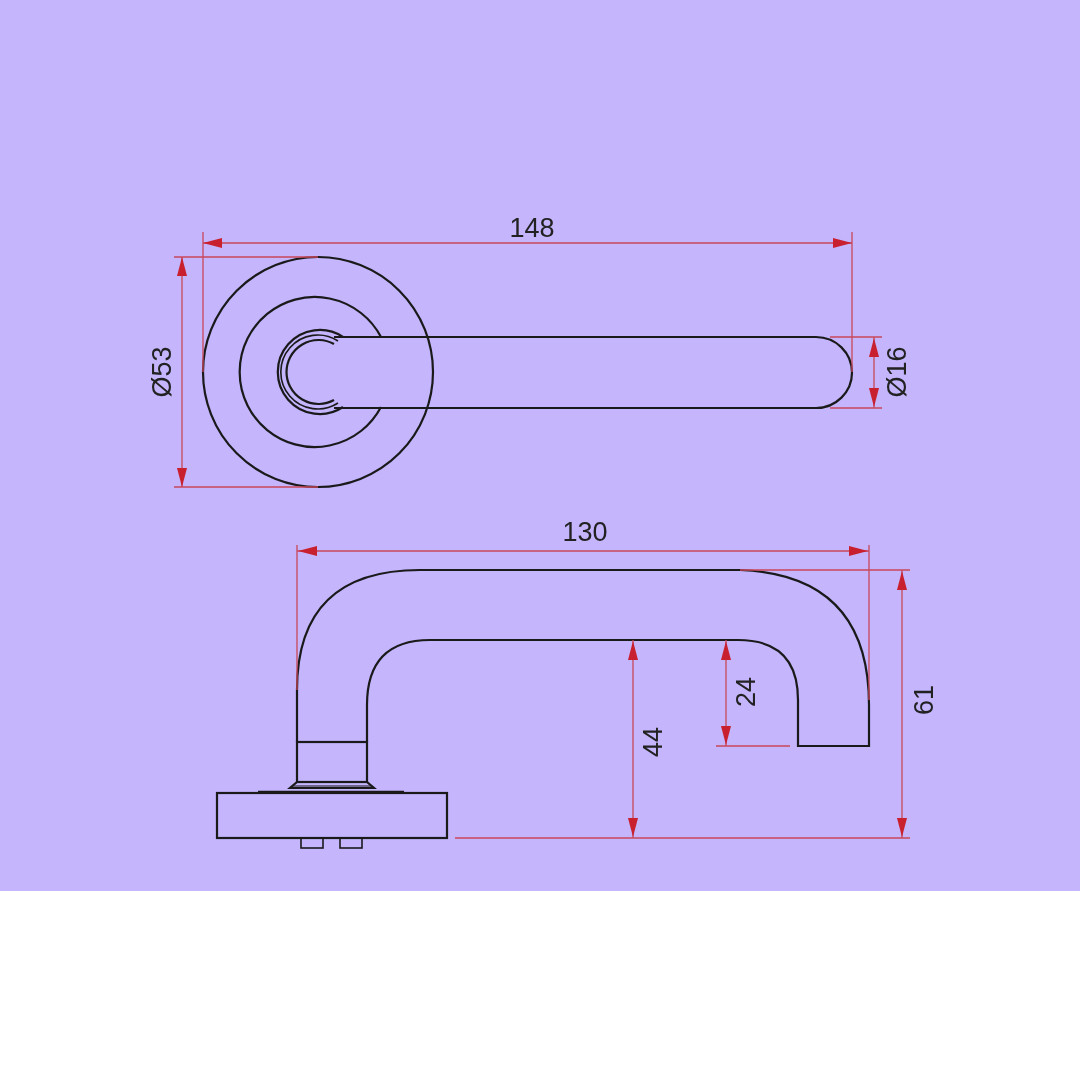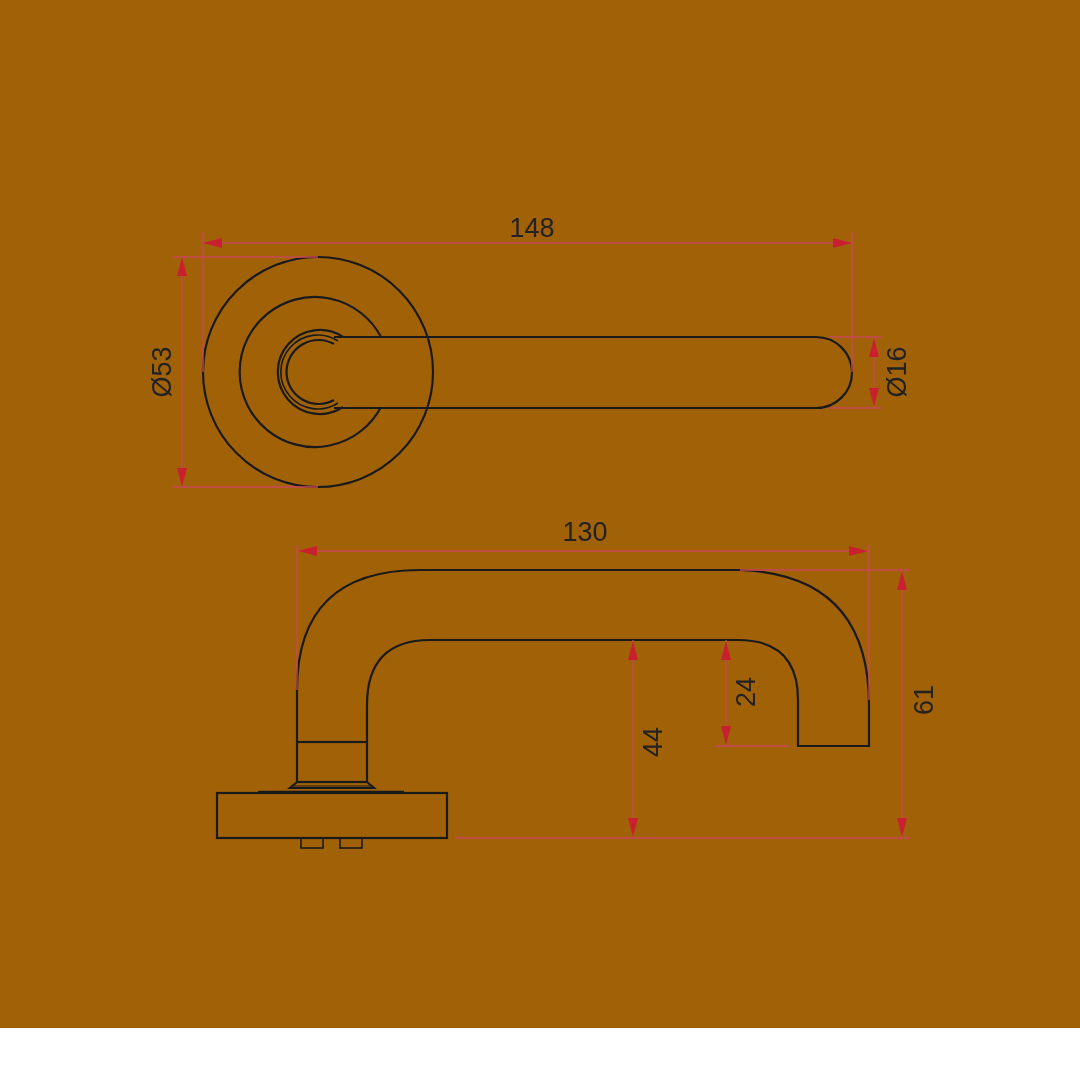--- a/index.html
+++ b/index.html
@@ -1,16 +1,16 @@
 <!DOCTYPE html>
 <html><head>
 <meta charset="utf-8">
 <style>
   html, body { margin: 0; padding: 0; background: #ffffff; }
-  #canvas { position: relative; width: 1080px; height: 1028px; background: #a16207; overflow: hidden; }
+  #canvas { position: relative; width: 1080px; height: 891px; background: #c4b5fd; overflow: hidden; }
   svg { position: absolute; left: 0; top: 0; }
   .dim-text { font-family: "Liberation Sans", "DejaVu Sans", sans-serif; font-size: 27px; fill: #222222; }
   .outline { fill: none; stroke: #1a1a1a; stroke-width: 2.2; }
   .dim { stroke: #c9475a; stroke-width: 1.3; fill: none; }
   .arrow { fill: #c8202f; }
 </style>
 </head>
 <body>
 
 <div id="canvas">

